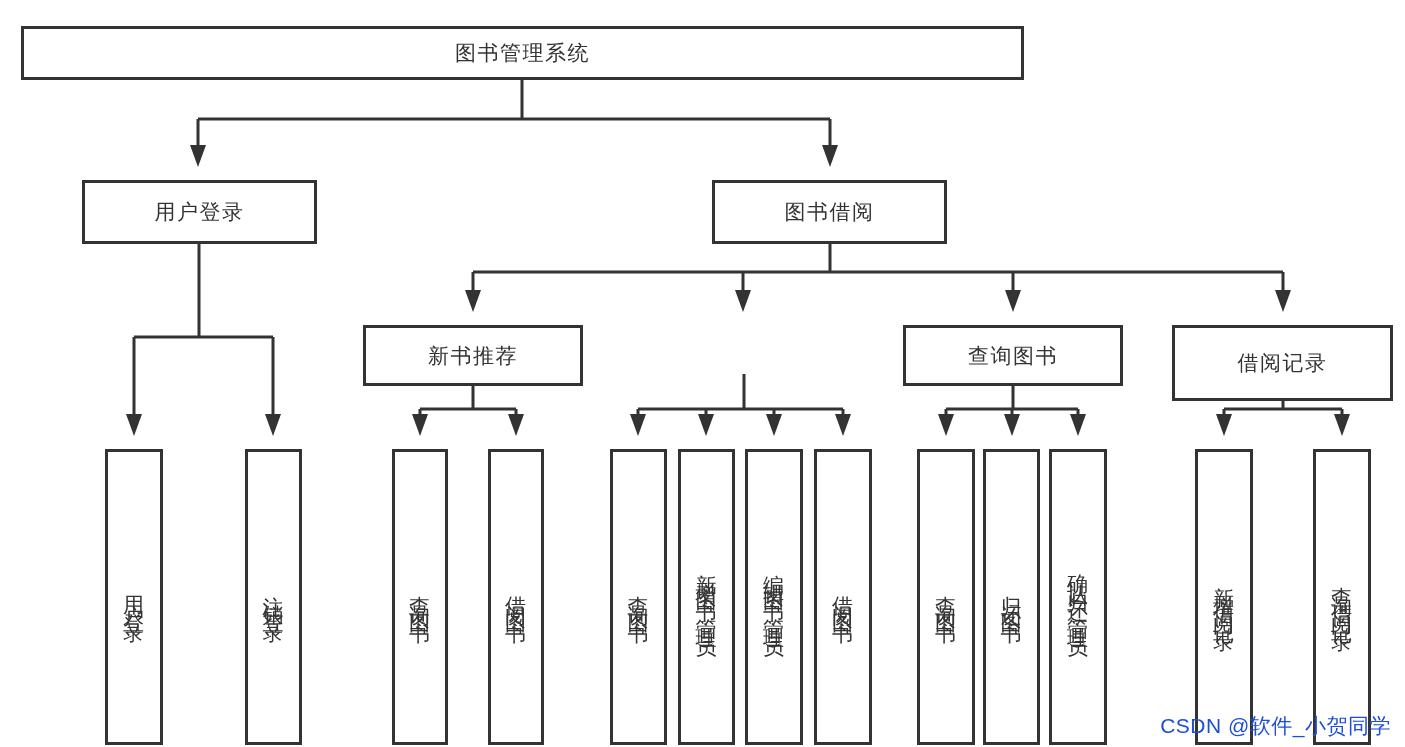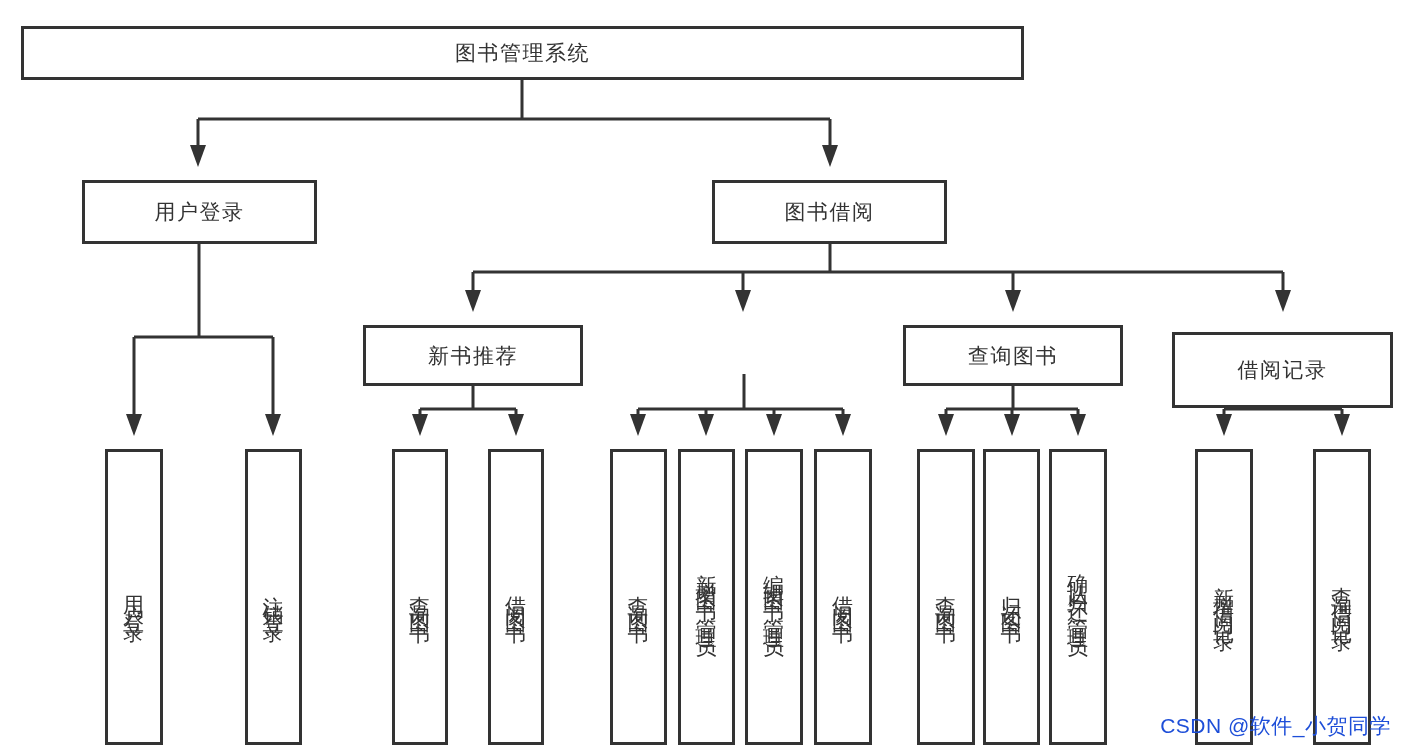--- a/index.html
+++ b/index.html
@@ -99,21 +99,21 @@
     </g>
   </svg>
 
   <div class="box" style="left:21px; top:14px; width:1003px; height:54px;">图书管理系统</div>
 
   <div class="box" style="left:82px; top:168px; width:235px; height:64px;">用户登录</div>
   <div class="box" style="left:712px; top:168px; width:235px; height:64px;">图书借阅</div>
 
   <div class="box" style="left:363px; top:313px; width:220px; height:61px;">新书推荐</div>
   <div class="box" style="left:903px; top:313px; width:220px; height:61px;">查询图书</div>
-  <div class="box" style="left:1172px; top:320px; width:221px; height:76px;">借阅记录</div>
+  <div class="box" style="left:1172px; top:313px; width:221px; height:76px;">借阅记录</div>
 
   <div class="box vbox" style="left:105px; top:437px; width:58px; height:296px;">用户登录</div>
   <div class="box vbox" style="left:245px; top:437px; width:57px; height:296px;">注销登录</div>
 
   <div class="box vbox" style="left:392px; top:437px; width:56px; height:296px;">查询图书</div>
   <div class="box vbox" style="left:488px; top:437px; width:56px; height:296px;">借阅图书</div>
 
   <div class="box vbox" style="left:610px; top:437px; width:57px; height:296px;">查询图书</div>
   <div class="box vbox" style="left:678px; top:437px; width:57px; height:296px;">新增图书（管理员）</div>
   <div class="box vbox" style="left:745px; top:437px; width:58px; height:296px;">编辑图书（管理员）</div>

